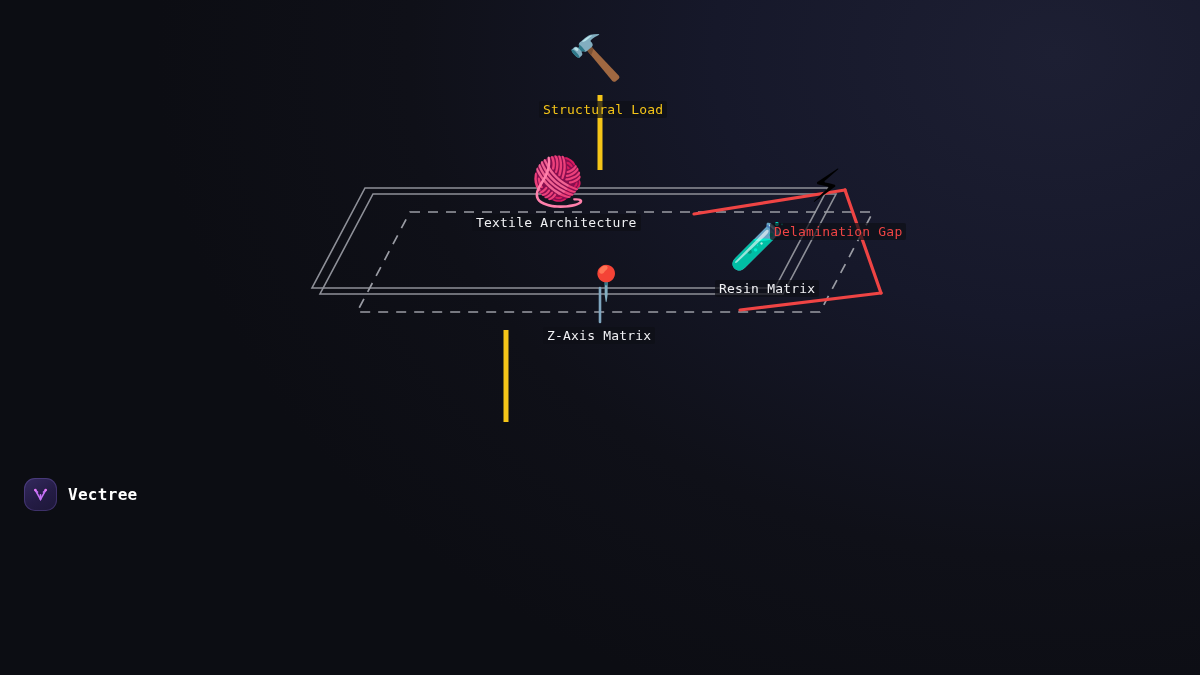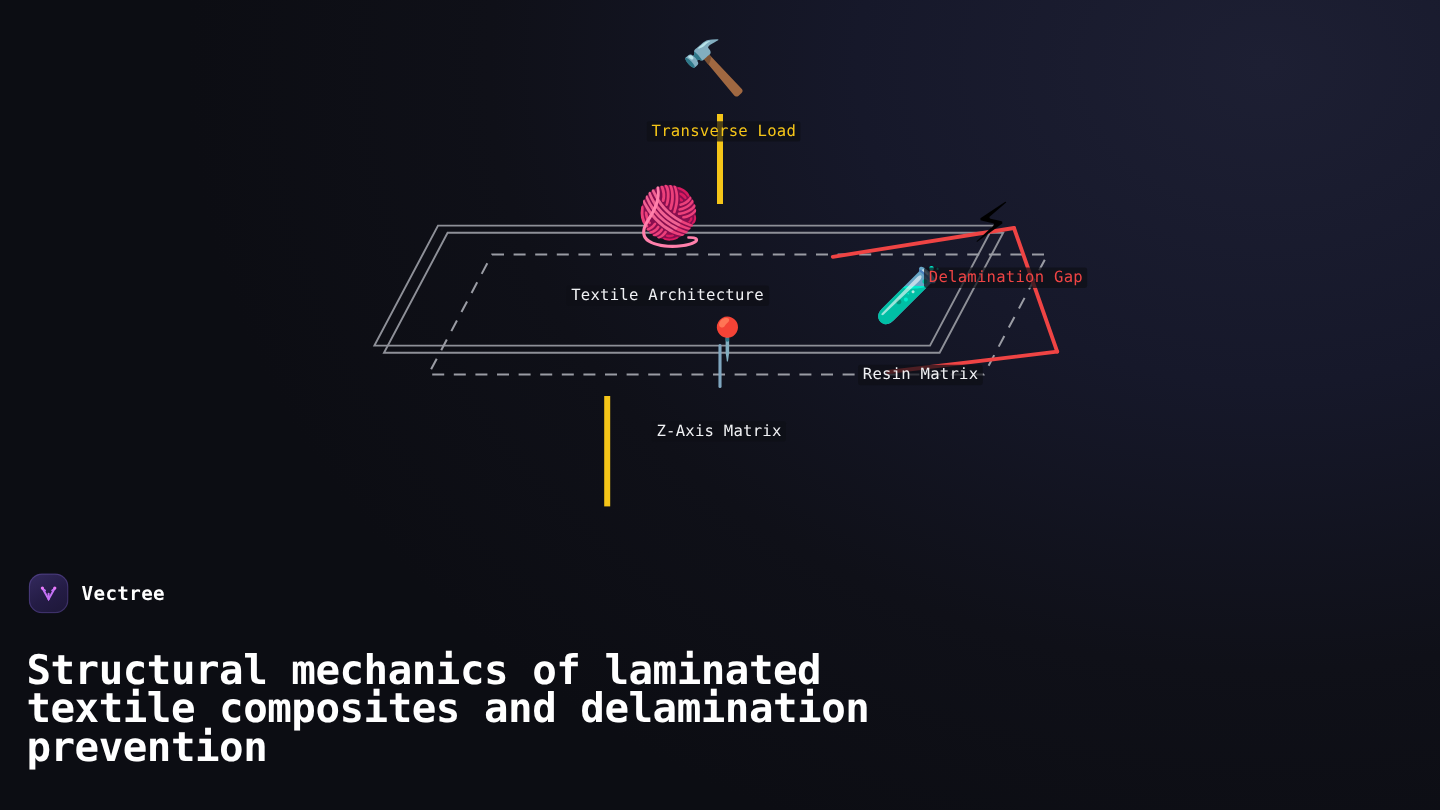--- a/index.html
+++ b/index.html
@@ -39,21 +39,21 @@
   .node-label {
     position: absolute;
     white-space: nowrap;
     font-family: "DejaVu Sans Mono", "Liberation Mono", monospace;
     font-size: 13px;
     letter-spacing: 0.2px;
     background: rgba(14,15,22,0.72);
     padding: 1px 4px;
     border-radius: 2px;
   }
-  .label-white { color: #f0f1f4; margin-top: 24px; }
+  .label-white { color: #f0f1f4; }
   .label-yellow { color: #f5c518; }
   .label-red { color: #ef4444; }
 
   
   #footer {
     position: absolute;
     left: 0;
     bottom: 0;
     width: 1196px;
     height: 205px;
@@ -139,21 +139,21 @@
     <span class="emoji" style="left:568px; top:36px; font-size:44px;">🔨</span>
 
     <span class="emoji" style="left:528px; top:157px; font-size:48px;">🧶</span>
 
     <span class="emoji" style="left:729px; top:223px; font-size:46px;">🧪</span>
 
     <span class="emoji" style="left:810px; top:163px; font-size:46px;">⚡</span>
 
     <span class="emoji" style="left:585px; top:266px; font-size:34px;">📍</span>
 
-    <div class="node-label label-yellow" style="left:539px; top:101px;">Transverse Load</div>
+    <div class="node-label label-yellow" style="left:539px; top:101px;">Structural Load</div>
 
     <div class="node-label label-white" style="left:472px; top:214px;">Textile Architecture</div>
 
     <div class="node-label label-red" style="left:770px; top:223px;">Delamination Gap</div>
 
     <div class="node-label label-white" style="left:715px; top:280px;">Resin Matrix</div>
 
     <div class="node-label label-white" style="left:543px; top:327px;">Z-Axis Matrix</div>
   </div>
 
@@ -170,17 +170,16 @@
           </g>
           <g fill="#e879f9">
             <circle cx="6.1" cy="6.9" r="1.55"></circle>
             <circle cx="17.9" cy="6.9" r="1.55"></circle>
           </g>
         </svg>
       </div>
       <span id="brand-name">Vectree</span>
     </div>
 
-    <h1 id="headline">Structural mechanics of laminated textile composites and delamination prevention</h1>
 
   </div>
 
 </div>
 
 </body></html>

